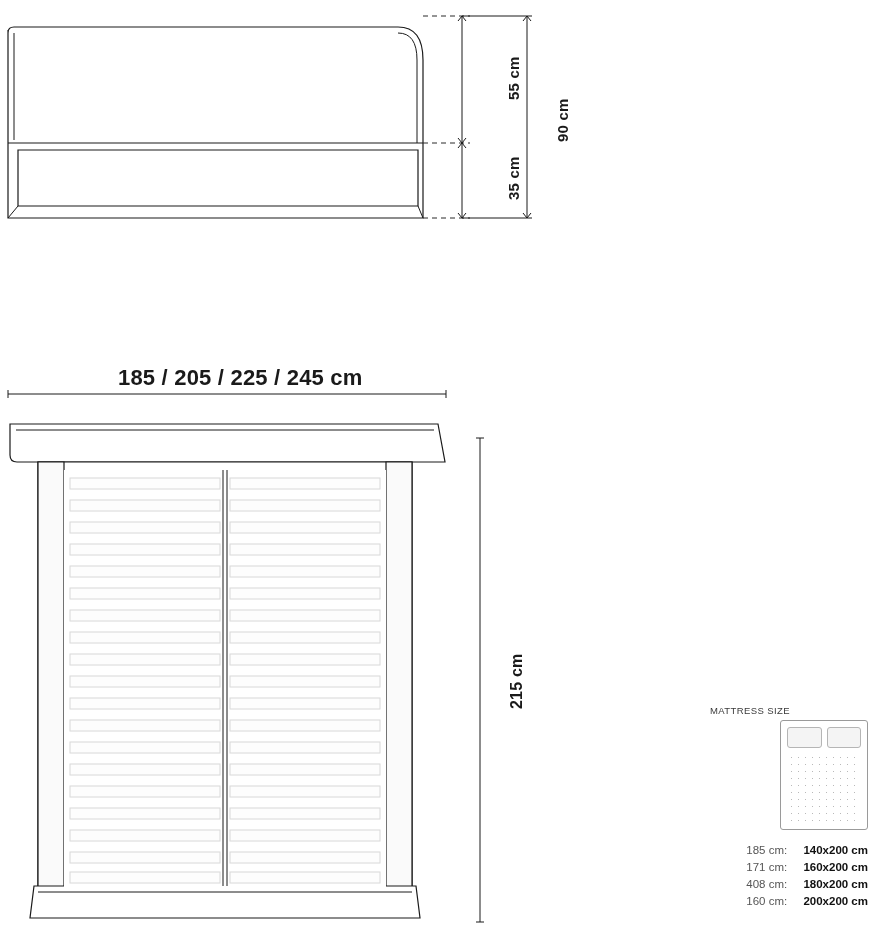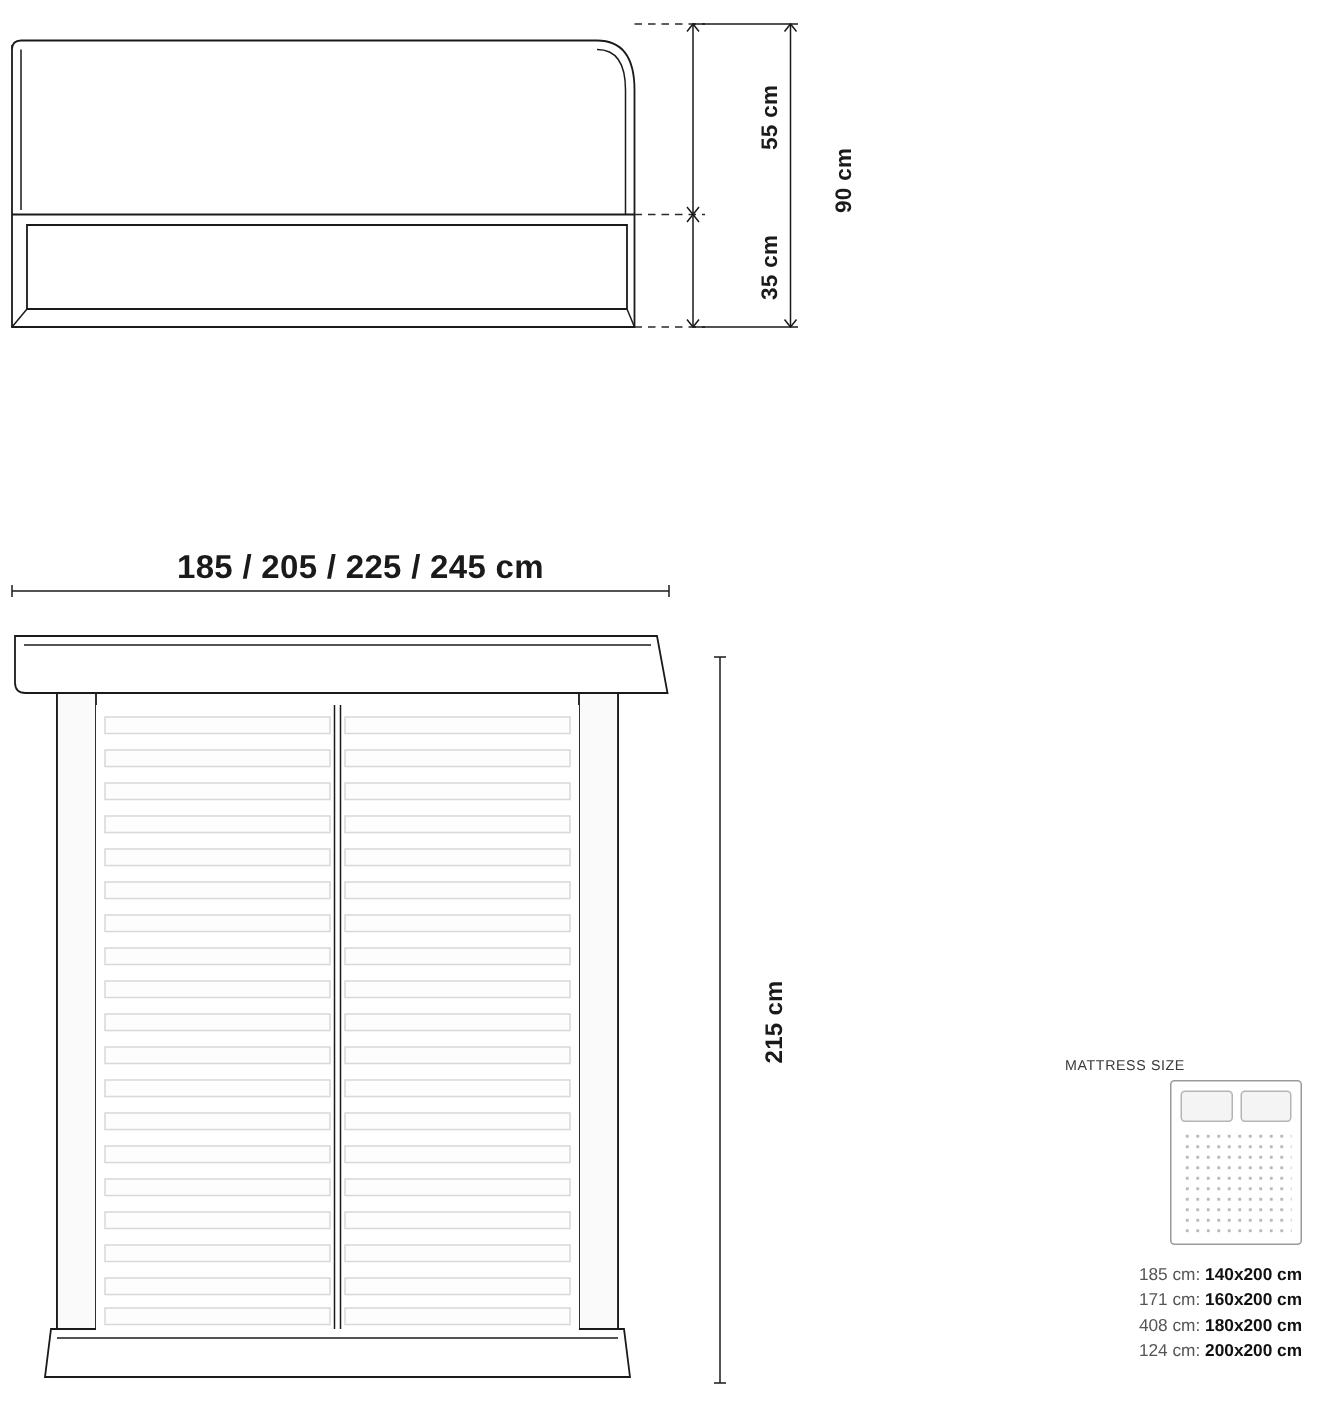--- a/index.html
+++ b/index.html
@@ -95,20 +95,21 @@
     line-height: 17px;
     color: #2a2a2a;
     text-align: right;
   }
   .legend-line .sz {
     color: #555;
   }
   .legend-line .val {
     font-weight: bold;
     color: #111;
+    margin-left: 13px;
   }
 </style>
 </head>
 <body>
 
 <div class="stage">
 
   <svg class="diagram" viewBox="0 0 890 940">
     <defs>
       <style>
@@ -254,18 +255,18 @@
     </div>
     <div class="legend-line">
       <span class="sz">171 cm:</span>
       <span class="val">160x200 cm</span>
     </div>
     <div class="legend-line">
       <span class="sz">408 cm:</span>
       <span class="val">180x200 cm</span>
     </div>
     <div class="legend-line">
-      <span class="sz">124 cm:</span>
+      <span class="sz">160 cm:</span>
       <span class="val">200x200 cm</span>
     </div>
   </div>
 
 </div>
 
 </body></html>

